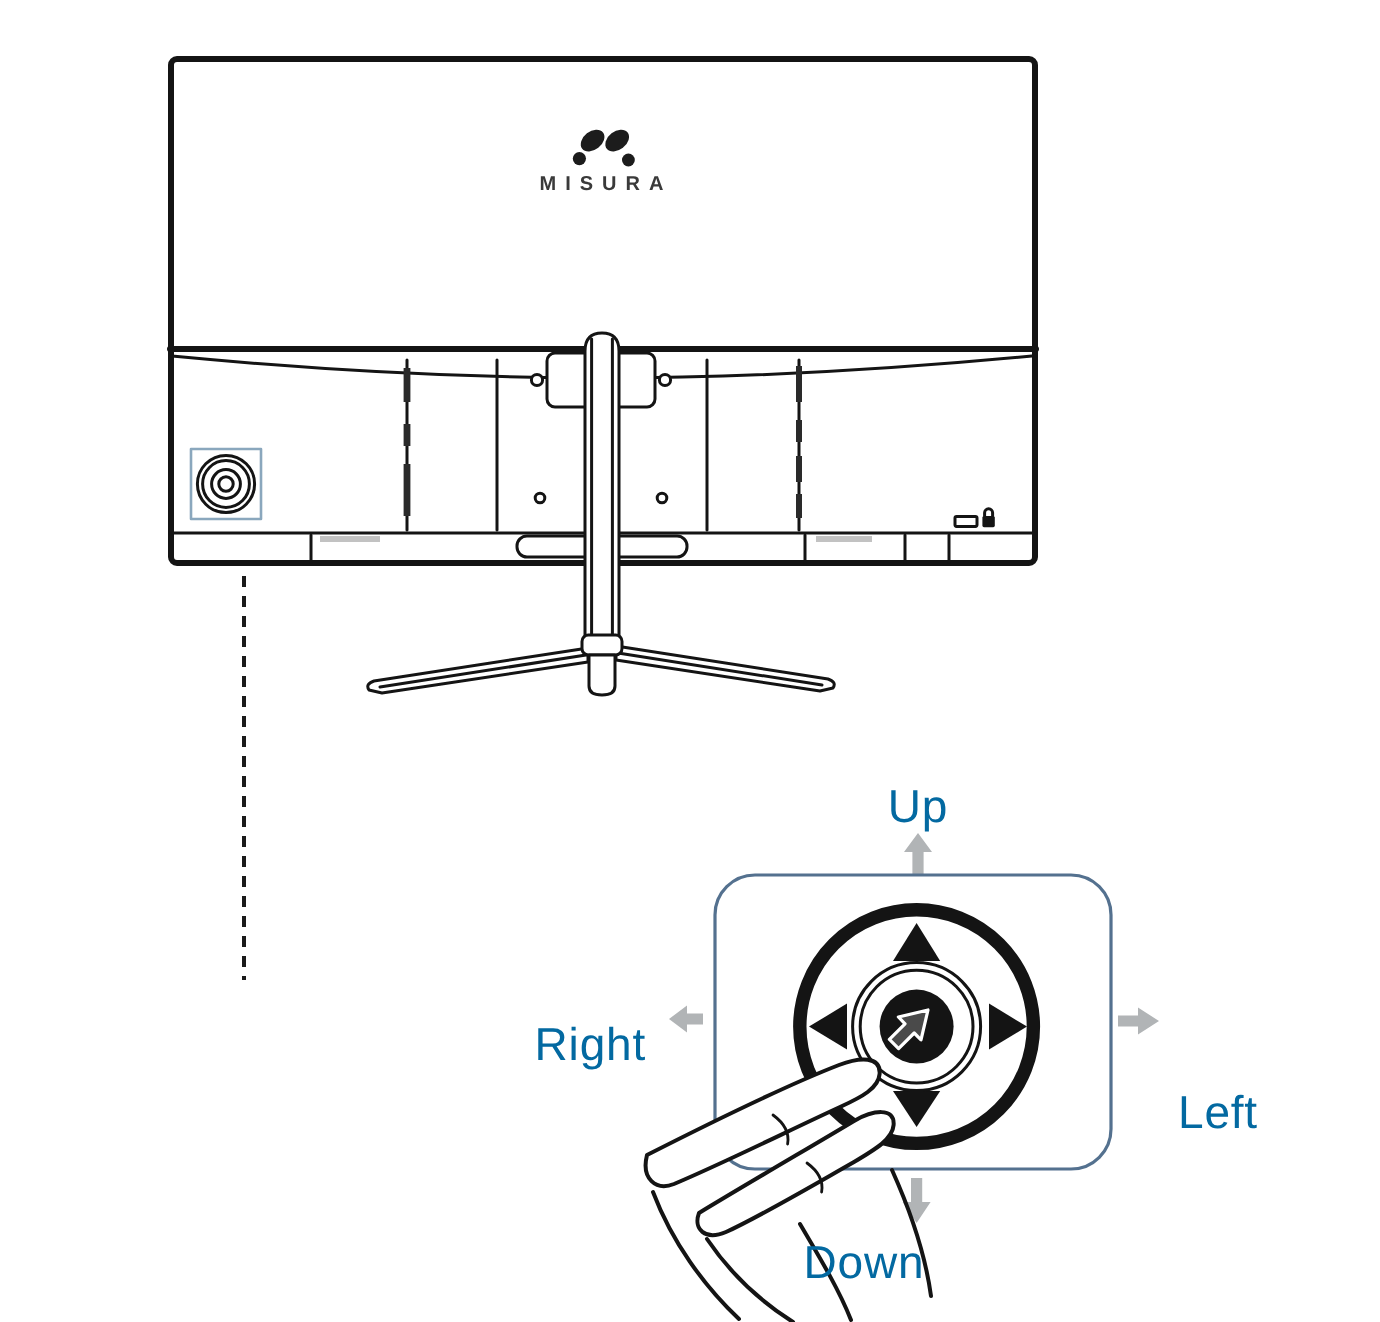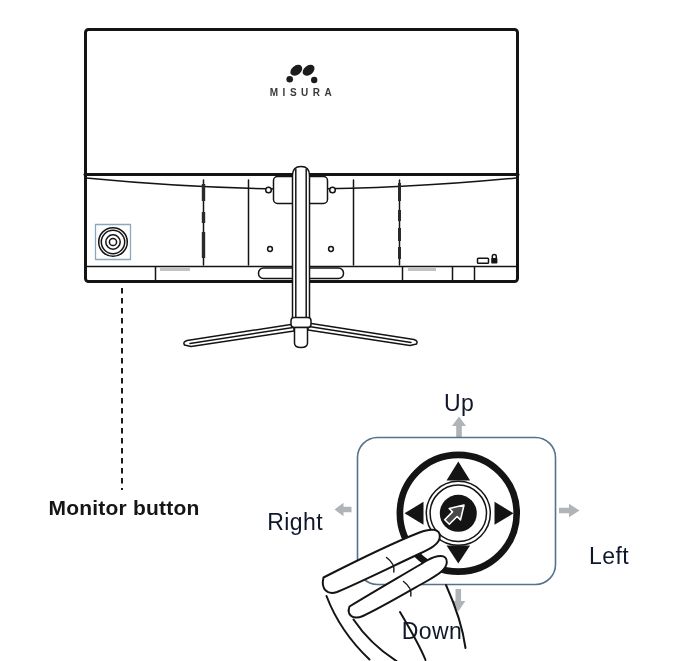--- a/index.html
+++ b/index.html
@@ -1,19 +1,19 @@
 <!DOCTYPE html>
 <html><head>
 <meta charset="utf-8">
 <style>
   html,body{margin:0;padding:0;background:#ffffff;}
   .canvas{position:relative;width:690px;height:661px;background:#ffffff;overflow:hidden;
           font-family:"Liberation Sans",sans-serif;}
   .canvas svg{position:absolute;left:0;top:0;}
-  .dir-label{position:absolute;font:400 23px/1.1 "Liberation Sans",sans-serif;color:#0f172a;letter-spacing:.4px;white-space:nowrap;}
+  .dir-label{position:absolute;font:400 23px/1.1 "Liberation Sans",sans-serif;color:#0369a1;letter-spacing:.4px;white-space:nowrap;}
   .callout-label{position:absolute;font:700 21px/1.1 "Liberation Sans",sans-serif;color:#151515;letter-spacing:.2px;white-space:nowrap;}
   .brand-label{position:absolute;font:600 10px/1 "Liberation Sans",sans-serif;color:#3a3a3a;letter-spacing:4.5px;white-space:nowrap;}
   
   .k{stroke:#141414;fill:none;stroke-width:1.5;}
   .kf{stroke:#141414;fill:#ffffff;stroke-width:1.5;}
 </style>
 </head>
 <body>
 
 <div class="canvas">
@@ -124,21 +124,20 @@
       <path stroke-width="1.4" d="M 386.5 557.5 C 392 561.5 394.8 566.5 393.8 572"></path>
       <path stroke-width="1.4" d="M 403.5 581.5 C 409 585.5 411.8 590.5 410.8 596"></path>
     </g>
 
     <polygon fill="#4a4a4a" stroke="#ffffff" stroke-width="1.6" points="464,505 460.5,519.9 457.1,516.5 449.3,524.3 444.7,519.7 452.5,511.9 449.2,508.5"></polygon>
   </g>
 </svg>
 
 <div class="brand-label" style="left:303px;top:88px;transform:translateX(-50%);">MISURA</div>
 
-<div class="callout-label" style="left:124px;top:496px;transform:translateX(-50%);">Monitor button</div>
 
 <div class="dir-label" style="left:459px;top:391px;transform:translateX(-50%);">Up</div>
 
 <div class="dir-label" style="left:432px;top:619px;transform:translateX(-50%);">Down</div>
 
 <div class="dir-label" style="left:323px;top:510px;transform:translateX(-100%);">Right</div>
 
 <div class="dir-label" style="left:589px;top:496px;margin-top:48px;">Left</div>
 
 </div>

